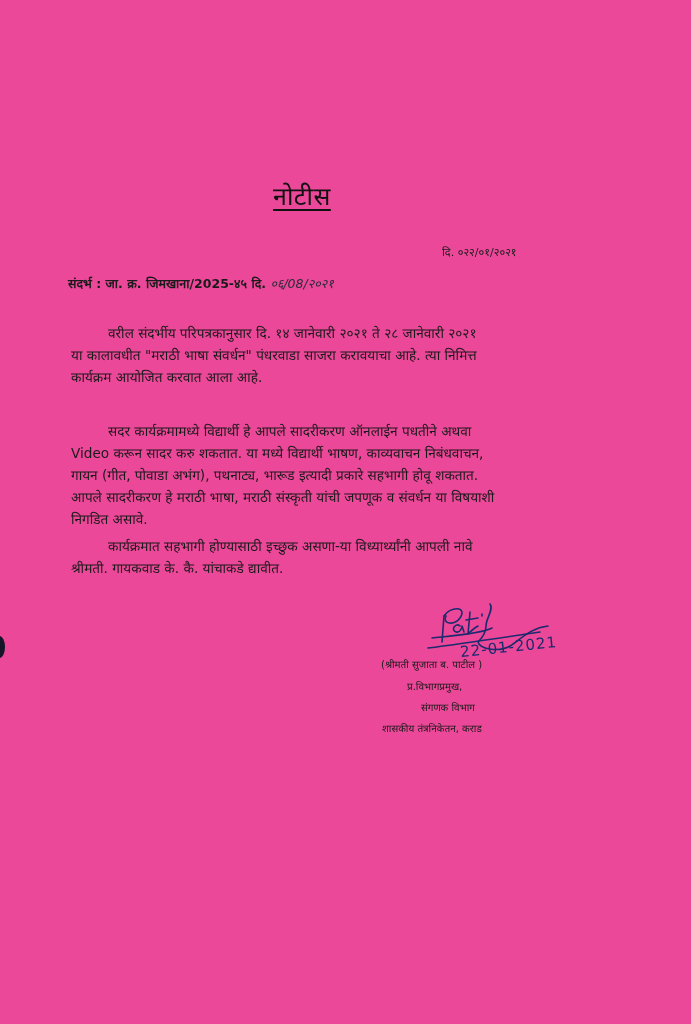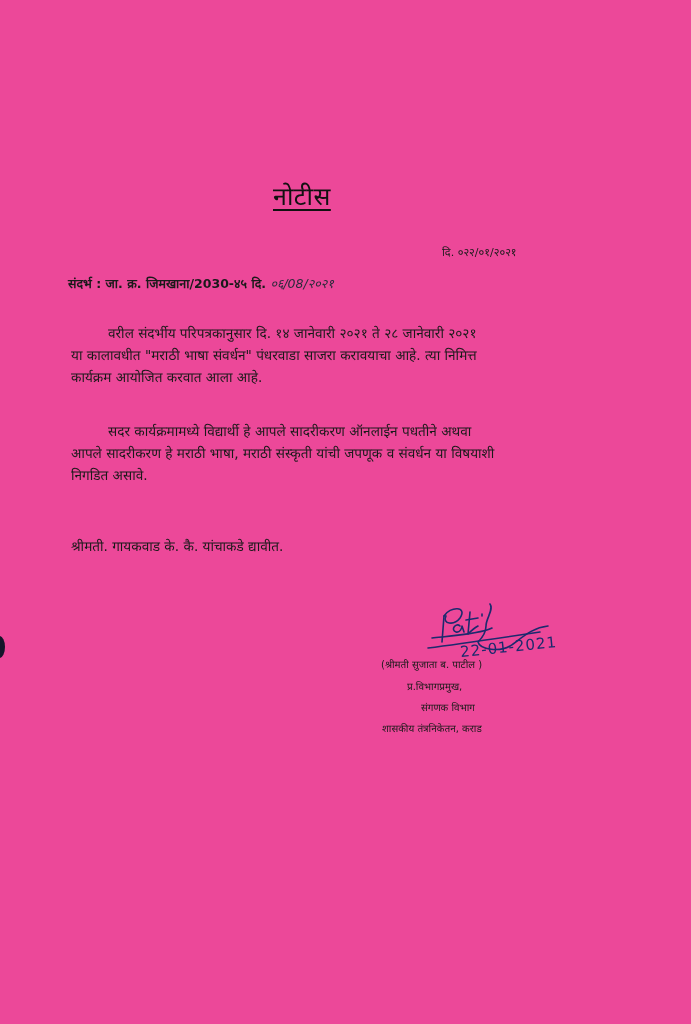--- a/index.html
+++ b/index.html
@@ -123,41 +123,44 @@
 
 <div class="page">
 
   <div class="edge-mark"></div>
 
   <div class="title">नोटीस</div>
 
   <div class="date">दि. ०२२/०१/२०२१</div>
 
   <div class="reference">
-    <span>संदर्भ : जा. क्र. जिमखाना/2030-४५  दि. </span><span class="ref-hand">०६/08/२०२१</span>
+    <span>संदर्भ : जा. क्र. जिमखाना/2025-४५  दि. </span><span class="ref-hand">०६/08/२०२१</span>
   </div>
 
   <div class="body-text para1">
     <p class="para">
       <span class="line indent">वरील संदर्भीय  परिपत्रकानुसार दि. १४ जानेवारी २०२१ ते २८ जानेवारी २०२१</span>
       <span class="line">या कालावधीत  "मराठी  भाषा  संवर्धन" पंधरवाडा साजरा करावयाचा आहे. त्या निमित्त</span>
       <span class="line">कार्यक्रम आयोजित करवात आला आहे.</span>
     </p>
   </div>
 
   <div class="body-text para2">
     <p class="para">
       <span class="line indent">सदर कार्यक्रमामध्ये विद्यार्थी हे आपले सादरीकरण ऑनलाईन पधतीने अथवा</span>
+      <span class="line">Video करून सादर करु शकतात. या  मध्ये विद्यार्थी भाषण, काव्यवाचन निबंधवाचन,</span>
+      <span class="line">गायन (गीत, पोवाडा अभंग), पथनाट्य, भारूड इत्यादी प्रकारे  सहभागी होवू शकतात.</span>
       <span class="line">आपले  सादरीकरण हे मराठी भाषा, मराठी संस्कृती यांची जपणूक व संवर्धन या विषयाशी</span>
       <span class="line">निगडित असावे.</span>
     </p>
   </div>
 
   <div class="body-text para3">
     <p class="para">
+      <span class="line indent">कार्यक्रमात सहभागी होण्यासाठी इच्छुक  असणा-या विध्यार्थ्यांनी  आपली नावे</span>
       <span class="line">श्रीमती. गायकवाड के. कै.  यांचाकडे द्यावीत.</span>
     </p>
   </div>
 
   <div class="signature">
     <svg viewBox="0 0 160 70">
       <g fill="none" stroke="#1c2a6e" stroke-width="1.6" stroke-linecap="round" stroke-linejoin="round">
         <path d="M24 18 C 30 8, 48 8, 40 20 C 34 28, 22 26, 26 18"></path>
         <path d="M24 18 L 22 44"></path>
         <path d="M40 28 C 36 24, 30 32, 36 34 C 40 35, 42 30, 42 28 L 44 34"></path>

